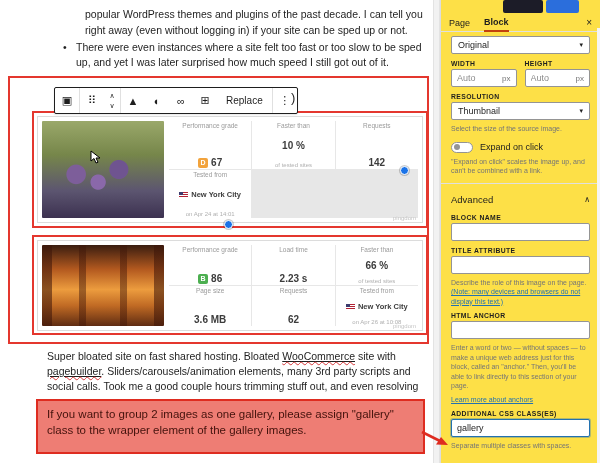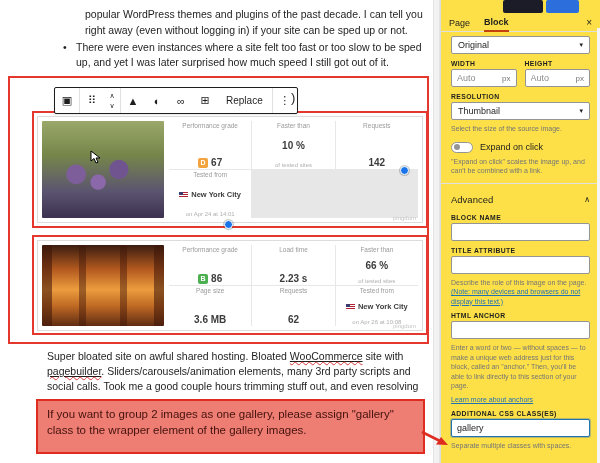--- a/index.html
+++ b/index.html
@@ -231,21 +231,21 @@
   <div class="handle" id="handle-right"></div>
   <div class="handle" id="handle-bottom"></div>
 
   <div class="cursor">
     <svg width="12" height="14" viewBox="0 0 12 14">
         <path d="M1 1 L1 11 L4 8.5 L6 13 L8 12.2 L6 8 L10 8 Z" fill="#ffffff" stroke="#000000" stroke-width="1"></path>
       </svg>
   </div>
 
   <div class="para2">
-    <span>Super bloated site on awful shared hosting. Bloated </span><span class="link"><span class="misspell">WooCommerce</span></span><span> site with </span><span class="link"><span class="misspell">pagebuilder</span></span><span>. Sliders/carousels/animation elements, many 3rd party scripts and social calls. Took me a good couple hours trimming stuff out, and even resolving</span>
+    <span>Super bloated site on fast shared hosting. Bloated </span><span class="link"><span class="misspell">WooCommerce</span></span><span> site with </span><span class="link"><span class="misspell">pagebuilder</span></span><span>. Sliders/carousels/animation elements, many 3rd party scripts and social calls. Took me a good couple hours trimming stuff out, and even resolving</span>
   </div>
 
   <div class="annotation">If you want to group 2 images as one gallery, please assign "gallery" class to the wrapper element of the gallery images.</div>
 </div>
 
 <div class="arrow">
   <svg width="30" height="22" viewBox="0 0 30 22">
     <path d="M1 4 L19 13" stroke="#de2c20" stroke-width="2.6" fill="none"></path>
     <path d="M27 17 L15 16.5 L20 9 Z" fill="#de2c20"></path>
   </svg>

